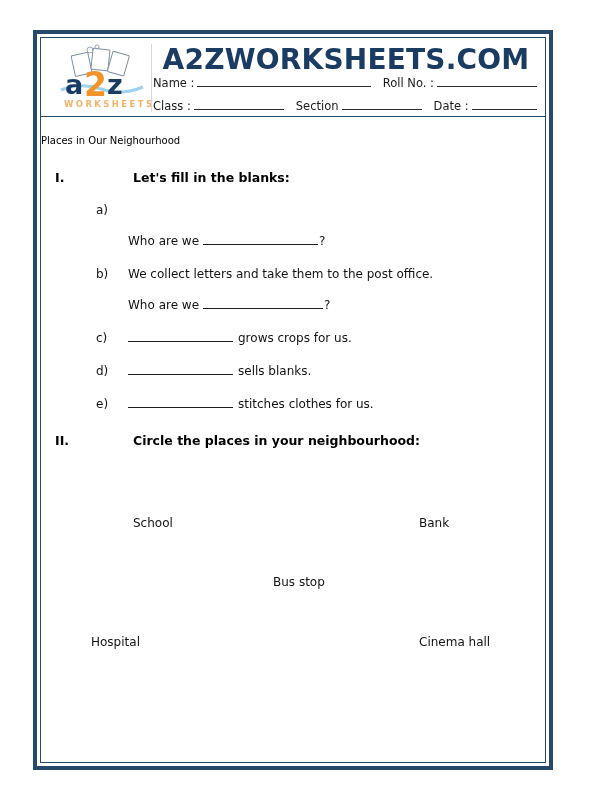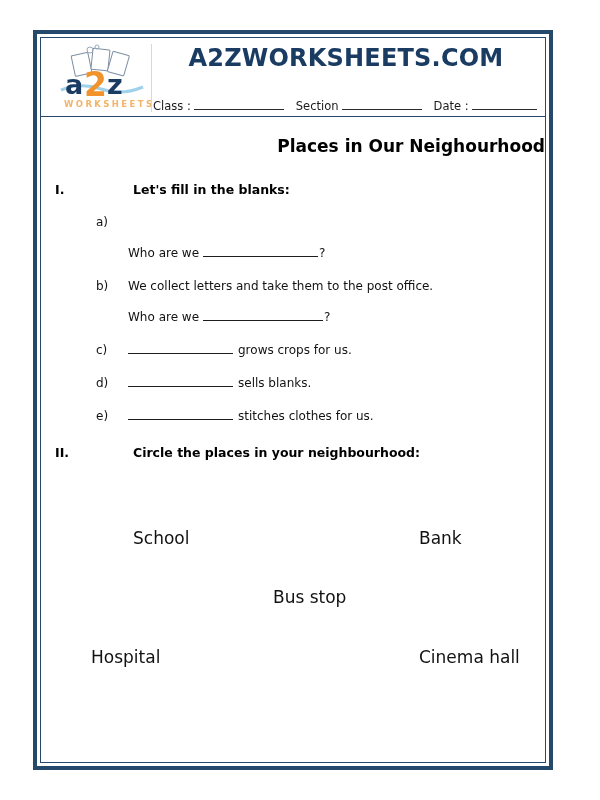--- a/index.html
+++ b/index.html
@@ -61,21 +61,21 @@
 
   
   #site-title {
     position: absolute;
     left: 110px;
     right: 4px;
     top: 8px;
     text-align: center;
     font-family: "DejaVu Sans", sans-serif;
     font-weight: bold;
-    font-size: 24px;
+    font-size: 28px;
     letter-spacing: 0.2px;
     color: #1a3c63;
     line-height: 1;
   }
 
   
   .field-row {
     position: absolute;
     left: 112px;
     right: 8px;
@@ -109,23 +109,23 @@
     left: 0;
     top: 79px;
     right: 0;
     bottom: 0;
     padding: 0;
   }
 
   
   #ws-title-block {
     margin-top: 15px;
-    text-align: right;
-    font-weight: bold;
-    font-size: 17px;
+    text-align: left;
+    font-weight: normal;
+    font-size: 10px;
     color: #000;
     line-height: 1.75;
   }
 
   
   .section {
     margin-top: 20px;
     position: relative;
   }
   .section-head {
@@ -186,21 +186,21 @@
   }
 
   
   #places-area {
     position: relative;
     height: 215px;
     margin-top: 6px;
   }
   .place-word {
     position: absolute;
-    font-size: 17px;
+    font-size: 12px;
     color: #121212;
     white-space: nowrap;
   }
 </style>
 </head>
 <body>
 
 <div id="page-frame">
   <div id="page-inner">
 
@@ -221,20 +221,27 @@
 
           <text x="10" y="50" font-family="DejaVu Sans, sans-serif" font-size="27" font-weight="bold" fill="#1a3c63">a</text>
           <text x="29" y="52" font-family="DejaVu Sans, sans-serif" font-size="33" font-weight="bold" fill="#f1922a">2</text>
           <text x="52" y="50" font-family="DejaVu Sans, sans-serif" font-size="27" font-weight="bold" fill="#1a3c63">z</text>
           <text x="9" y="63" font-family="DejaVu Sans, sans-serif" font-size="8.5" font-weight="bold" letter-spacing="2.4" fill="#f1b469">WORKSHEETS</text>
         </svg>
       </div>
 
       <div id="site-title">A2ZWORKSHEETS.COM</div>
 
+      <div class="field-row" id="field-row-1">
+        <span class="field-label">Name :</span>
+        <span class="field-rule rule-grow"></span>
+        <span class="gap-sm"></span>
+        <span class="field-label">Roll No. :</span>
+        <span class="field-rule rule-w-100"></span>
+      </div>
 
       <div class="field-row" id="field-row-2">
         <span class="field-label">Class :</span>
         <span class="field-rule rule-w-90"></span>
         <span class="gap-sm"></span>
         <span class="field-label">Section</span>
         <span class="field-rule rule-w-80"></span>
         <span class="gap-sm"></span>
         <span class="field-label">Date :</span>
         <span class="field-rule rule-grow"></span>

